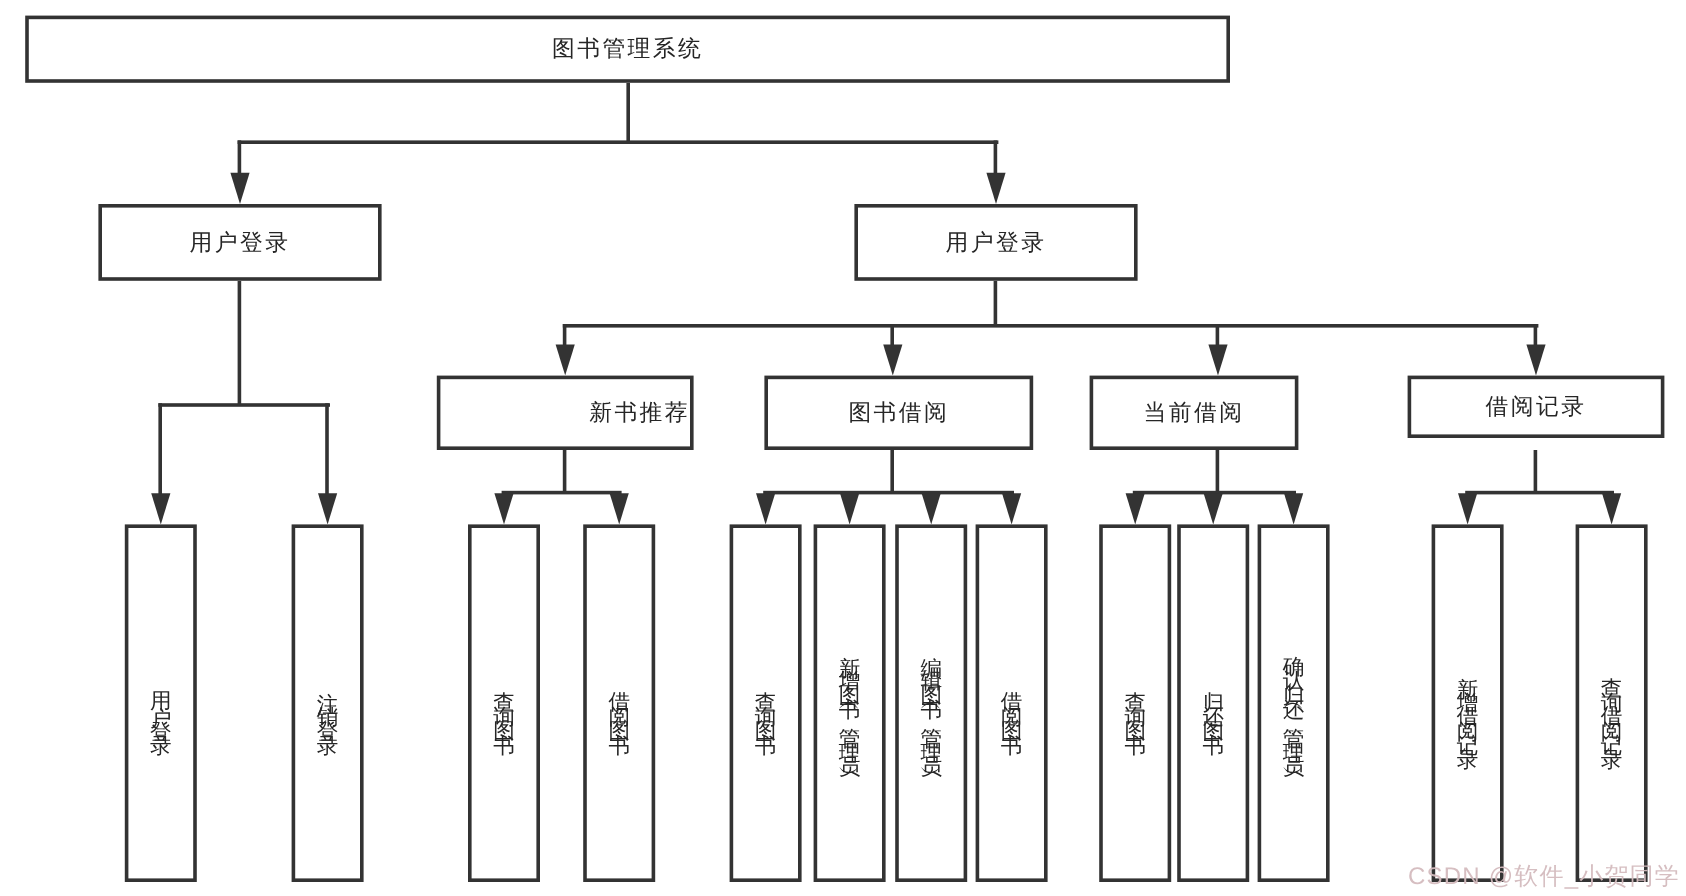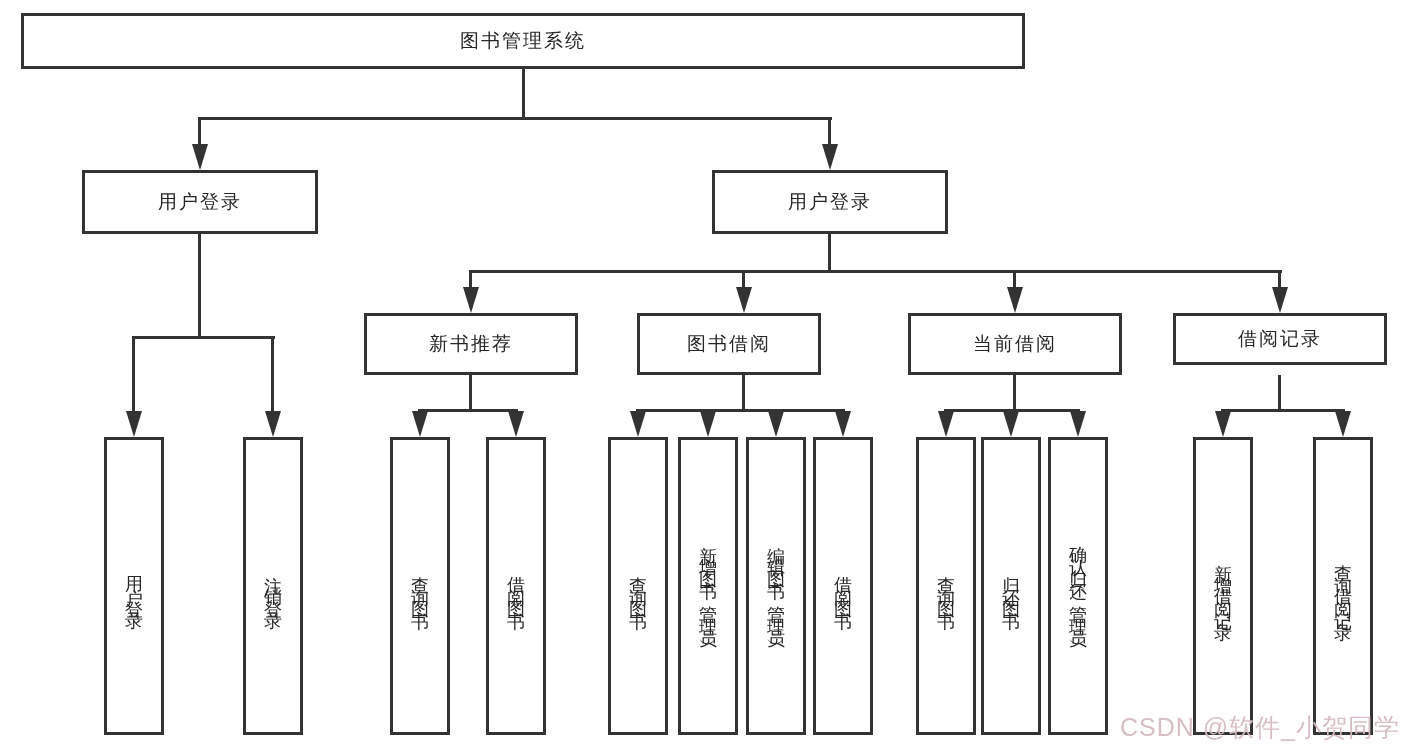--- a/index.html
+++ b/index.html
@@ -41,21 +41,21 @@
   .ar{
     position:absolute;width:0;height:0;
     border-left:8px solid transparent;
     border-right:8px solid transparent;
     border-top:26px solid var(--line);
   }
   .watermark{
     position:absolute;
     right:5px;
     bottom:3px;
-    font-size:25px;
+    font-size:20px;
     letter-spacing:1px;
     color:var(--watermark);
     z-index:9;
     opacity:0.95;
   }
 </style>
 </head>
 <body>
 
 <div class="canvas">
@@ -113,29 +113,29 @@
   </div>
 
   <div class="node h-node" style="left:82px;top:170px;width:236px;height:64px;">
     <span>用户登录</span>
   </div>
 
   <div class="node h-node" style="left:712px;top:170px;width:236px;height:64px;">
     <span>用户登录</span>
   </div>
 
-  <div class="node h-node" style="left:364px;top:313px;width:214px;height:62px;">
+  <div class="node h-node" style="left:364px;top:313px;width:214px;height:62px;justify-content:flex-end;">
     <span>新书推荐</span>
   </div>
 
-  <div class="node h-node" style="left:637px;top:313px;width:184px;height:62px;">
+  <div class="node h-node" style="left:637px;top:313px;width:224px;height:62px;">
     <span>图书借阅</span>
   </div>
 
-  <div class="node h-node" style="left:908px;top:313px;width:214px;height:62px;">
+  <div class="node h-node" style="left:908px;top:313px;width:174px;height:62px;">
     <span>当前借阅</span>
   </div>
 
   <div class="node h-node" style="left:1173px;top:313px;width:214px;height:52px;">
     <span>借阅记录</span>
   </div>
 
   <div class="node v-node" style="left:104px;top:437px;width:60px;height:298px;">
     <span>用户登录</span>
   </div>

